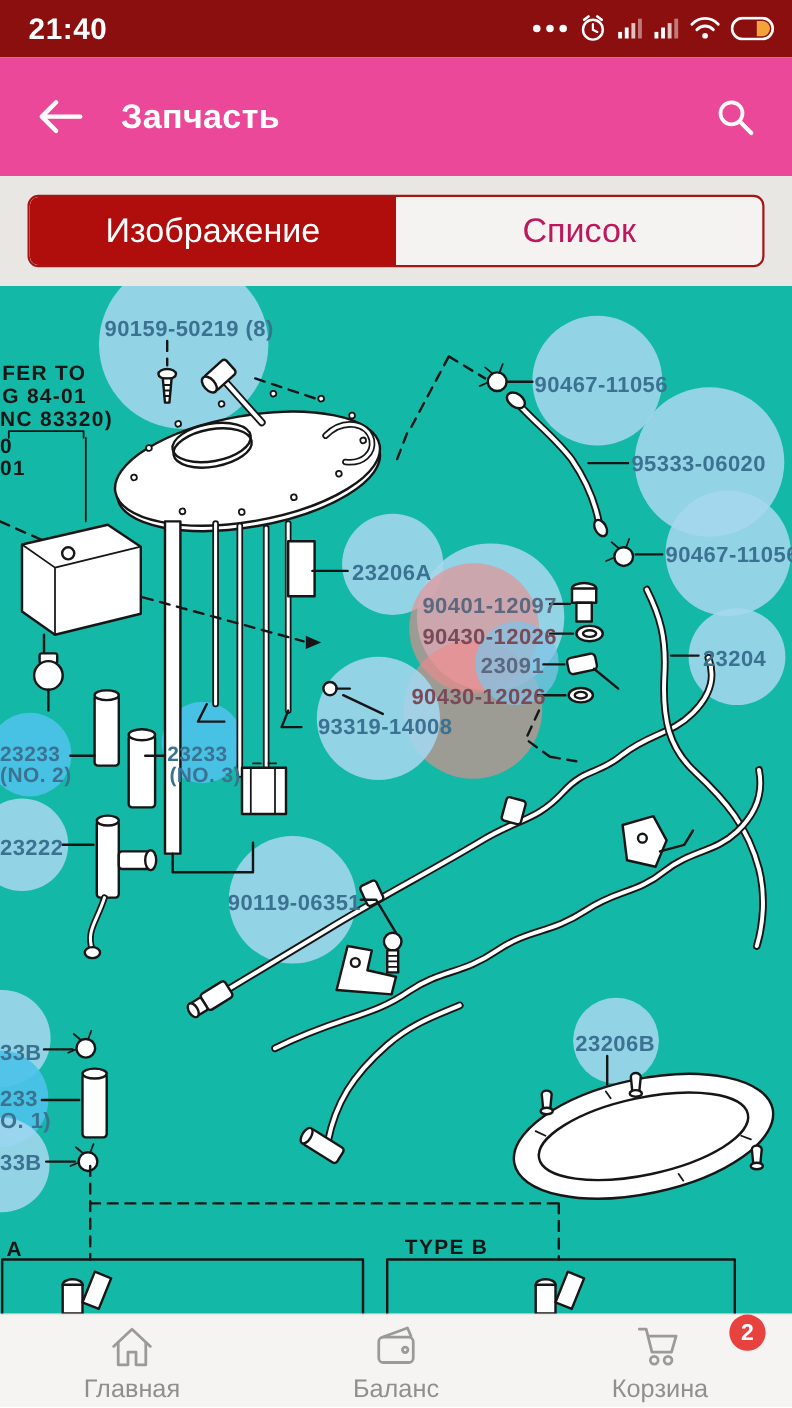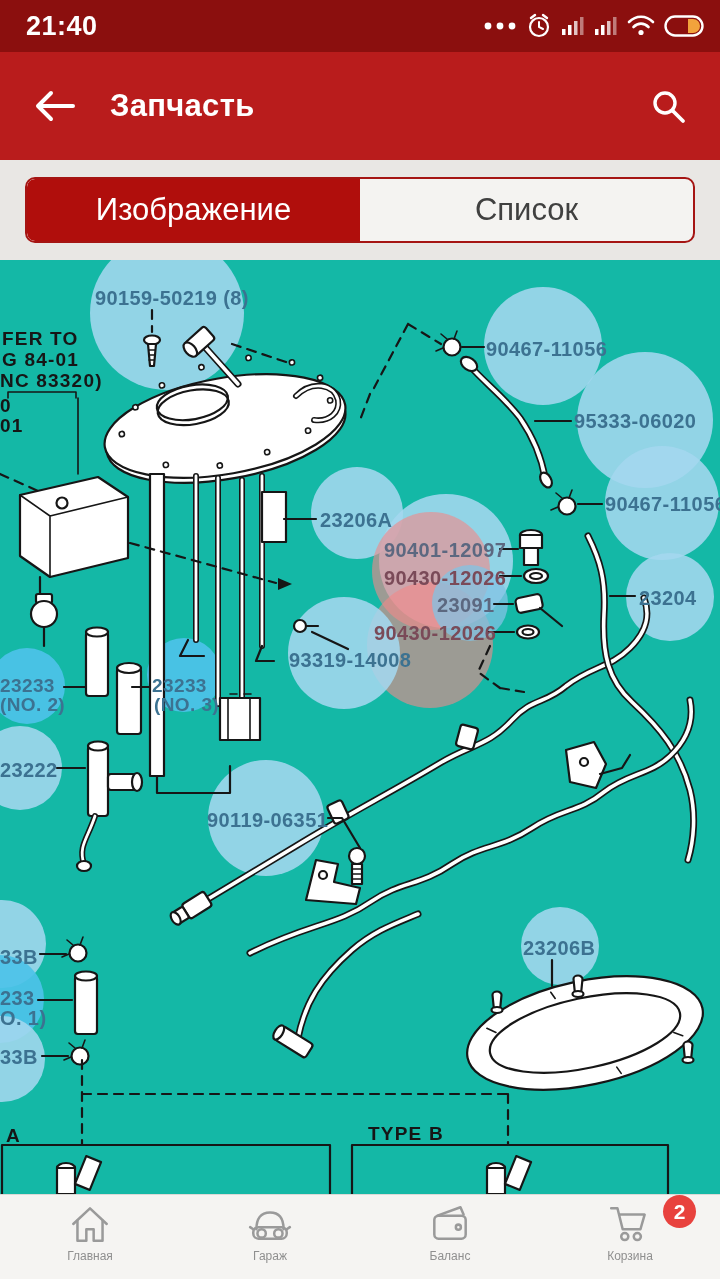--- a/index.html
+++ b/index.html
@@ -7,31 +7,31 @@
        font-family:"Liberation Sans",sans-serif;position:relative;}
   .app{width:720px;height:1280px;display:flex;flex-direction:column;}
 
   
   .statusbar{height:52px;background:#8B0F0E;color:#fff;display:flex;
              align-items:center;justify-content:space-between;padding:0 16px 0 26px;box-sizing:border-box;}
   .sb-time{font-size:27px;font-weight:bold;letter-spacing:.5px;}
   .sb-icons{display:flex;align-items:center;gap:9px;}
 
   
-  .header{height:108px;background:#b91c1c;display:flex;align-items:center;color:#fff;}
+  .header{height:108px;background:#ec4899;display:flex;align-items:center;color:#fff;}
   .back-btn{width:110px;display:flex;justify-content:center;align-items:center;cursor:pointer;}
   .hdr-title{font-size:31px;font-weight:bold;flex:1;letter-spacing:.3px;}
   .search-btn{width:105px;display:flex;justify-content:center;align-items:center;cursor:pointer;}
 
   
   .tabstrip{height:100px;background:#E9E7E4;display:flex;align-items:center;padding:0 25px;box-sizing:border-box;}
   .segmented{flex:1;height:62px;display:flex;border:2px solid #A51513;border-radius:10px;overflow:hidden;background:#F4F3F1;}
   .seg{flex:1;display:flex;align-items:center;justify-content:center;font-size:31px;cursor:pointer;}
   .seg.active{background:#B00E0C;color:#fff;border-radius:8px 0 0 8px;}
-  .seg.inactive{color:#404040;}
+  .seg.inactive{color:#be185d;}
 
   
   .content{height:934px;background:#14b8a6;position:relative;}
   .ln{stroke:#161616;fill:none;stroke-width:2.2;stroke-linecap:round;stroke-linejoin:round;}
   .lnf{stroke:#161616;fill:#fff;stroke-width:2.2;stroke-linejoin:round;}
   .thin{stroke-width:1.6;}
   .dash{stroke-dasharray:9 7;}
   .t-out{stroke:#161616;stroke-width:7;fill:none;stroke-linecap:round;stroke-linejoin:round;}
   .t-in{stroke:#fff;stroke-width:3.6;fill:none;stroke-linecap:round;stroke-linejoin:round;}
   .t-out.sm{stroke-width:6;} .t-in.sm{stroke-width:2.8;}
@@ -41,21 +41,21 @@
   .plbl{font-family:"Liberation Sans",sans-serif;font-weight:bold;font-size:20px;fill:#3C7291;letter-spacing:.4px;}
   .plbl.sm{font-size:19px;}
   .plbl.onred{fill:#7A4A58;}
   .plbl.mix{fill:#5C6880;}
   .note{font-family:"Liberation Sans",sans-serif;font-weight:bold;font-size:19px;fill:#161616;letter-spacing:1.2px;}
 
   
   .bottomnav{height:84px;background:#F5F4F2;border-top:1px solid #DBD9D6;display:flex;}
   .nav-item{flex:1;display:flex;flex-direction:column;align-items:center;justify-content:flex-start;
             padding-top:6px;cursor:pointer;position:relative;}
-  .nav-label{font-size:12px;color:#8F8F8F;margin-top:2px;}
+  .nav-label{font-size:23px;color:#8F8F8F;margin-top:2px;}
   .nav-ico{stroke:#9A9A9A;fill:none;stroke-width:2.4;stroke-linecap:round;stroke-linejoin:round;}
   .badge{position:absolute;top:0px;right:24px;width:33px;height:33px;border-radius:50%;
          background:#E8423E;color:#fff;font-size:21px;font-weight:bold;
          display:flex;align-items:center;justify-content:center;}
 </style>
 </head>
 <body>
 
 <div class="app">
 
@@ -382,30 +382,20 @@
   <div class="bottomnav">
     <div class="nav-item">
       <svg class="nav-ico" width="46" height="46" viewBox="0 0 44 44">
         <path d="M6 22 L22 7 L38 22"></path>
         <path d="M10 19 V38 H18.5 V27 H25.5 V38 H34 V19"></path>
       </svg>
       <span class="nav-label">Главная</span>
     </div>
     <div class="nav-item">
       <svg class="nav-ico" width="46" height="46" viewBox="0 0 44 44">
-        <path d="M9 27 C9 17 13 11 22 11 C31 11 35 17 35 27"></path>
-        <rect x="6" y="25" width="32" height="11" rx="5"></rect>
-        <circle cx="14" cy="31" r="4"></circle>
-        <circle cx="30" cy="31" r="4"></circle>
-        <path d="M6 27 L3 25 M38 27 L41 25"></path>
-      </svg>
-      <span class="nav-label">Гараж</span>
-    </div>
-    <div class="nav-item">
-      <svg class="nav-ico" width="46" height="46" viewBox="0 0 44 44">
         <rect x="7" y="14" width="30" height="22" rx="4"></rect>
         <path d="M10 14 L32 6 L35 13"></path>
         <circle cx="30" cy="25" r="2.4"></circle>
       </svg>
       <span class="nav-label">Баланс</span>
     </div>
     <div class="nav-item">
       <svg class="nav-ico" width="46" height="46" viewBox="0 0 44 44">
         <path d="M4 7 H10 L15 27 H32 L36 13 H12"></path>
         <circle cx="17" cy="34" r="3.4"></circle>

